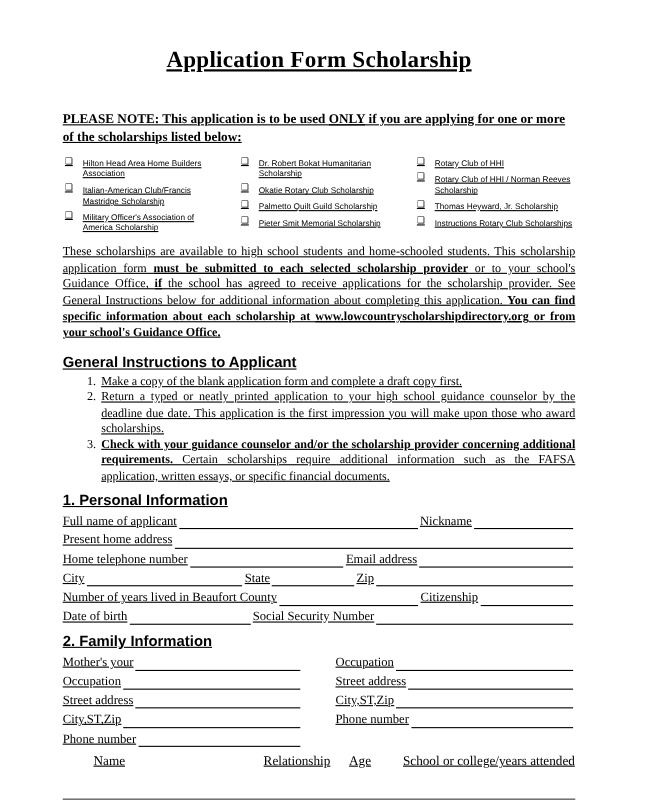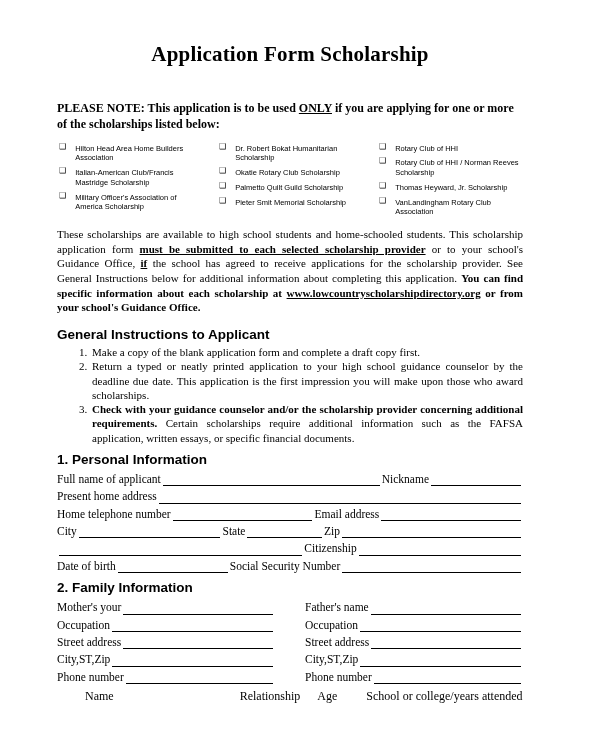--- a/index.html
+++ b/index.html
@@ -1,21 +1,21 @@
 <!DOCTYPE html>
 <html><head>
 <meta charset="utf-8">
 <style>
   * { margin:0; padding:0; box-sizing:border-box; }
   html,body { background:#ffffff; }
   body {
     width:600px; height:730px; margin:0 auto;
     font-family:"Liberation Serif", serif; color:#000;
   }
-  .page { width:548px; height:730px; padding:42px 25px 0 57px; background:#fff; overflow:hidden; }
+  .page { width:548px; height:730px; padding:42px 25px 0 57px; background:#fff; overflow:hidden;text-decoration:underline; }
 
   .doc-title {
     font-family:"Liberation Serif", serif; font-weight:bold;
     font-size:21px; text-align:center; margin-bottom:34px; letter-spacing:.2px;
   }
 
   .notice { font-weight:bold; font-size:12px; line-height:1.32; margin-bottom:11px;margin-top:17px; }
   .ul { text-decoration:underline; }
 
   .schol-cols {
@@ -111,21 +111,21 @@
       <div class="schol-item">
         <span class="cb">❑</span>
         <span>Rotary Club of HHI / Norman Reeves Scholarship</span>
       </div>
       <div class="schol-item">
         <span class="cb">❑</span>
         <span>Thomas Heyward, Jr. Scholarship</span>
       </div>
       <div class="schol-item">
         <span class="cb">❑</span>
-        <span>VanLandingham Rotary Club Association</span>
+        <span>Instructions Rotary Club Scholarships</span>
       </div>
     </div>
   </div>
 
   <p class="para"><span>These scholarships are available to high school students and home-schooled students. This scholarship application form </span><b class="ul">must be submitted to each selected scholarship provider</b><span> or to your school's Guidance Office, </span><b class="ul">if</b><span> the school has agreed to receive applications for the scholarship provider. See General Instructions below for additional information about completing this application. </span><b>You can find specific information about each scholarship at </b><b class="ul link">www.lowcountryscholarshipdirectory.org</b><b> or from your school's Guidance Office.</b></p>
 
   <h2 class="gi-heading">General Instructions to Applicant</h2>
 
   <ol class="instructions">
     <li><span>Make a copy of the blank application form and complete a draft copy first.</span></li>
@@ -153,20 +153,21 @@
   </div>
   <div class="frow">
     <span class="lbl">City</span>
     <span class="fill g19"></span>
     <span class="lbl">State</span>
     <span class="fill g1"></span>
     <span class="lbl">Zip</span>
     <span class="fill g24"></span>
   </div>
   <div class="frow">
+    <span class="lbl">Number of years lived in Beaufort County</span>
     <span class="fill g15"></span>
     <span class="lbl">Citizenship</span>
     <span class="fill g1"></span>
   </div>
   <div class="frow">
     <span class="lbl">Date of birth</span>
     <span class="fill w110"></span>
     <span class="lbl">Social Security Number</span>
     <span class="fill g1"></span>
   </div>
@@ -190,24 +191,20 @@
       <div class="frow">
         <span class="lbl">City,ST,Zip</span>
         <span class="fill g1"></span>
       </div>
       <div class="frow">
         <span class="lbl">Phone number</span>
         <span class="fill g1"></span>
       </div>
     </div>
     <div class="fam-col right">
-      <div class="frow">
-        <span class="lbl">Father's name</span>
-        <span class="fill g1"></span>
-      </div>
       <div class="frow">
         <span class="lbl">Occupation</span>
         <span class="fill g1"></span>
       </div>
       <div class="frow">
         <span class="lbl">Street address</span>
         <span class="fill g1"></span>
       </div>
       <div class="frow">
         <span class="lbl">City,ST,Zip</span>

